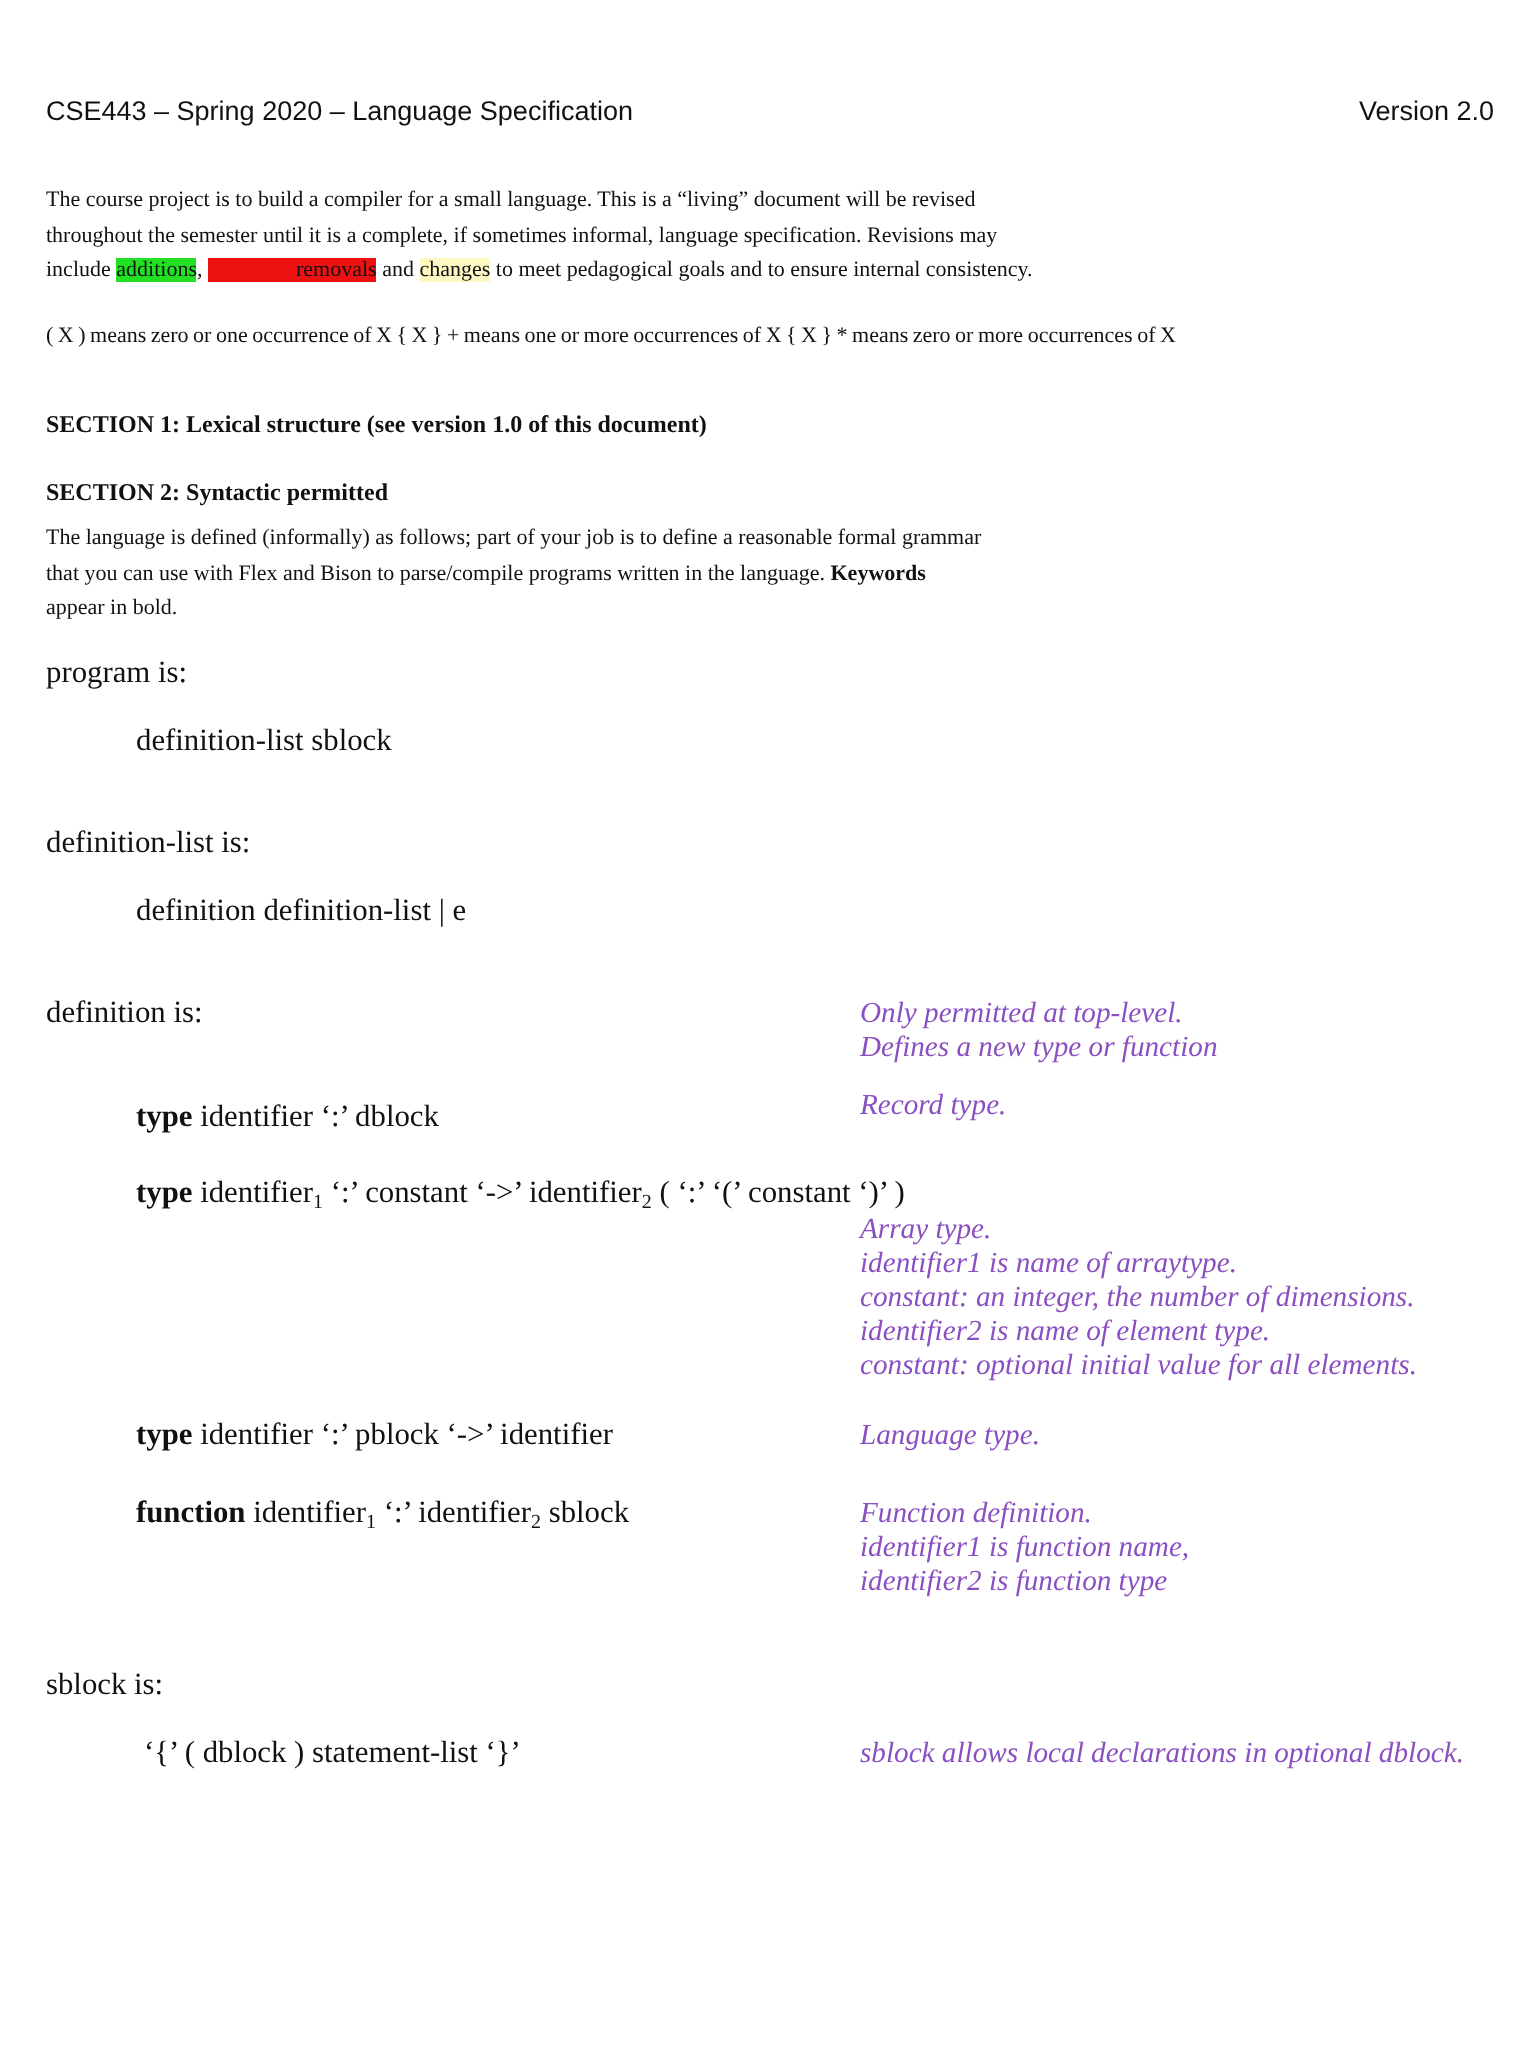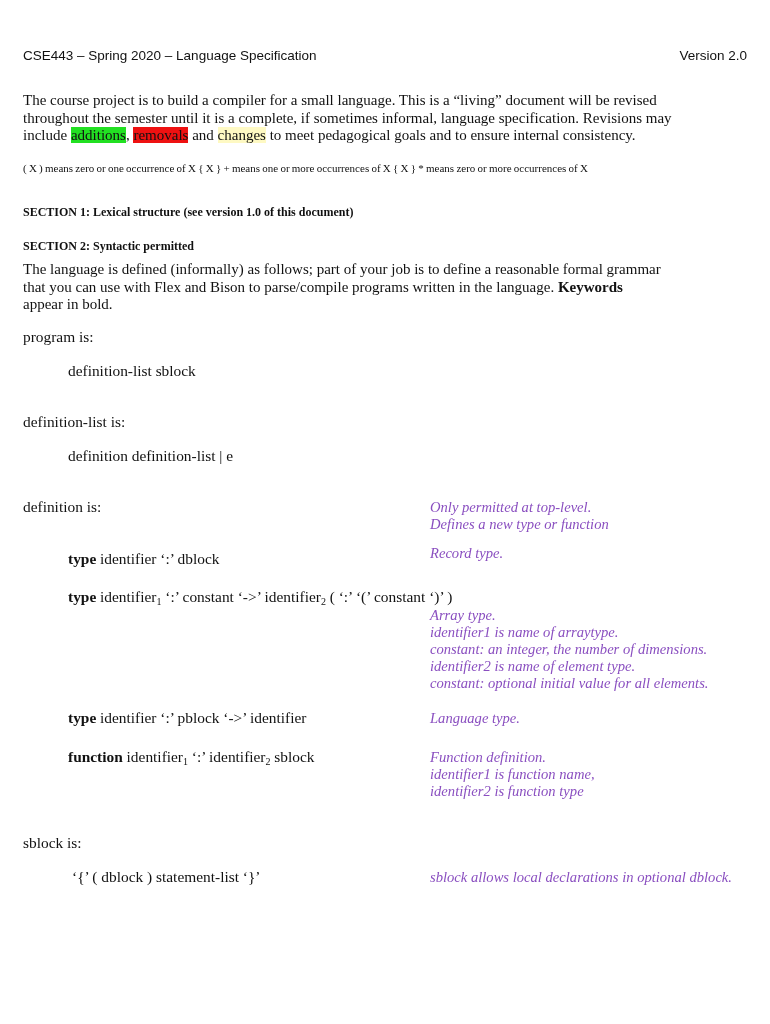--- a/index.html
+++ b/index.html
@@ -1,25 +1,25 @@
 <!DOCTYPE html>
 <html><head>
   <meta charset="utf-8">
   <style>
     html, body { margin:0; padding:0; background:#ffffff; }
     body { width:770px; height:1024px; position:relative; overflow:hidden; color:#111; }
     .abs { position:absolute; white-space:nowrap; }
     .hdr { font-family:"Liberation Sans", sans-serif; font-size:13.5px; color:#111; }
-    .para { font-family:"Liberation Serif", serif; font-size:15px; line-height:17.5px; left:23px; width:730px; white-space:normal; }
+    .para { font-family:"Liberation Serif", serif; font-size:11px; line-height:17.5px; left:23px; width:730px; white-space:normal; }
     .small { font-family:"Liberation Serif", serif; font-size:11px; color:#111; }
     .sec { font-family:"Liberation Serif", serif; font-size:12px; font-weight:bold;margin-top:13px; }
     .g { font-family:"Liberation Serif", serif; font-size:15.4px; }
     .note { font-family:"Liberation Serif", serif; font-style:italic; font-size:14.6px; line-height:17px; color:#8a4fc0; white-space:normal; }
     .hl-green { background:#22e022; }
-    .hl-red { background:#ee1111; }
+    .hl-red { background:#ee1111;padding-left:44px; }
     .hl-yellow { background:#fef9c3; }
     b { font-weight:bold; }
     sub { font-size:10px; vertical-align:-3px; line-height:0; }
   </style>
 </head>
 <body>
 
 <div>
 
   <div class="abs hdr" style="left:23px; top:48px;">CSE443 – Spring 2020 – Language Specification</div>

